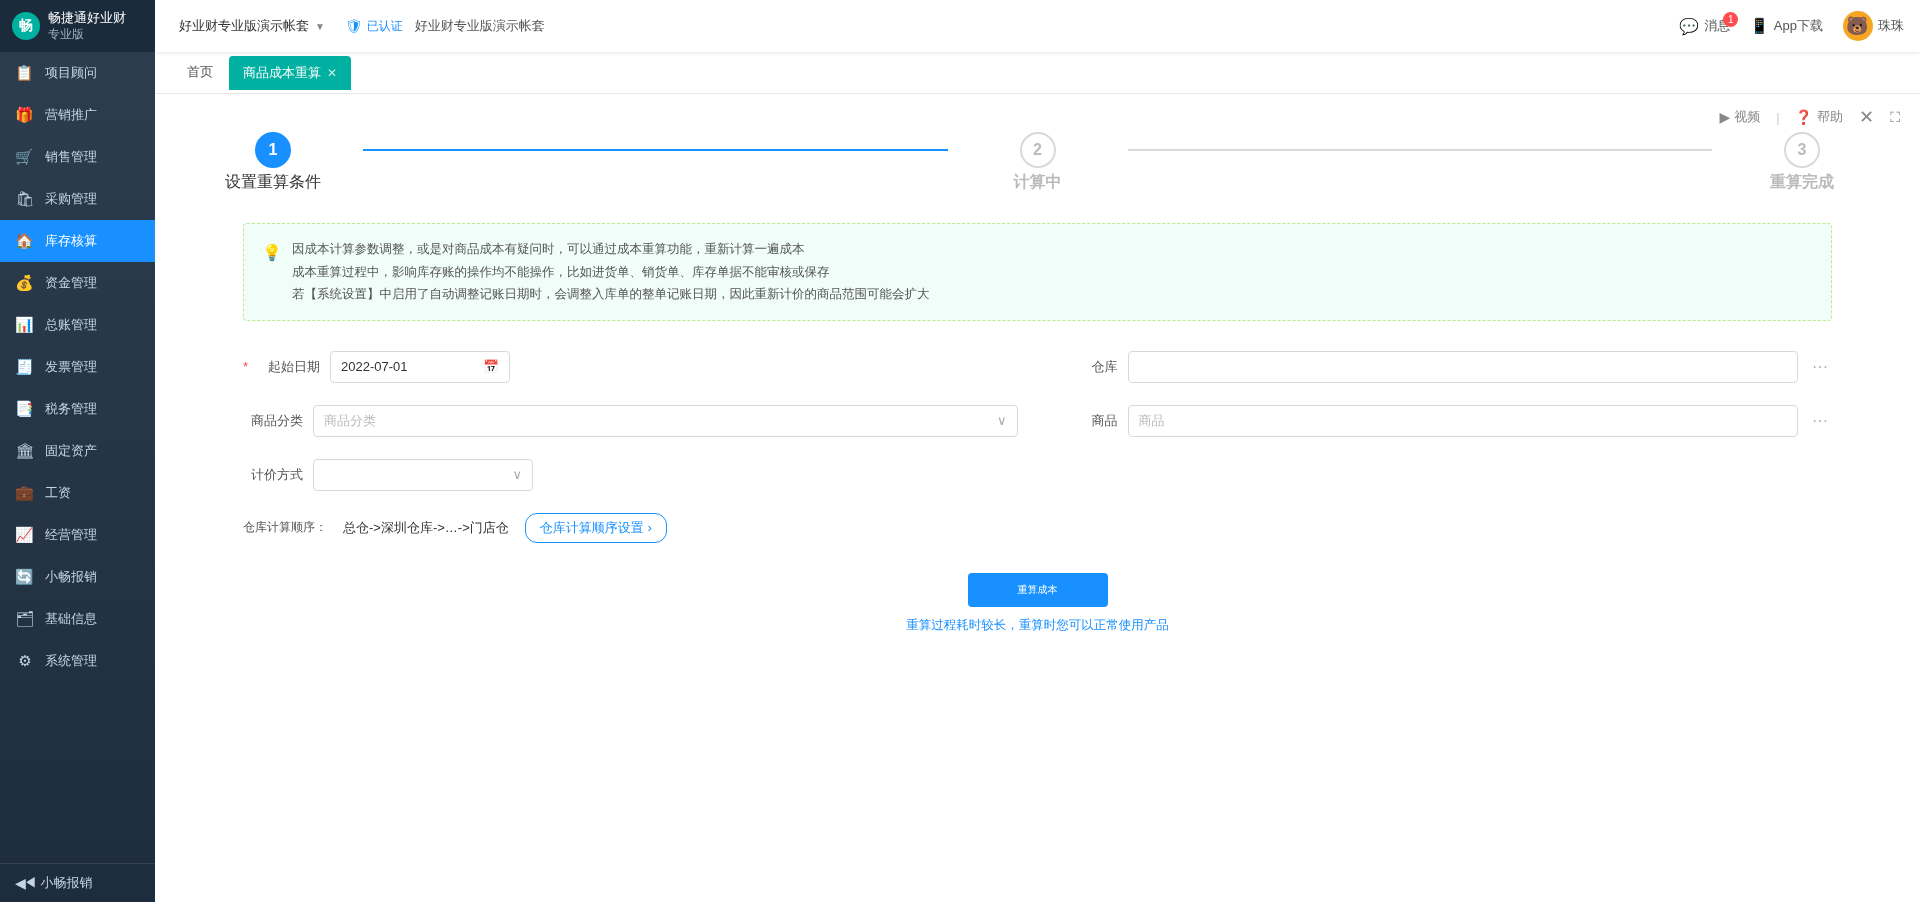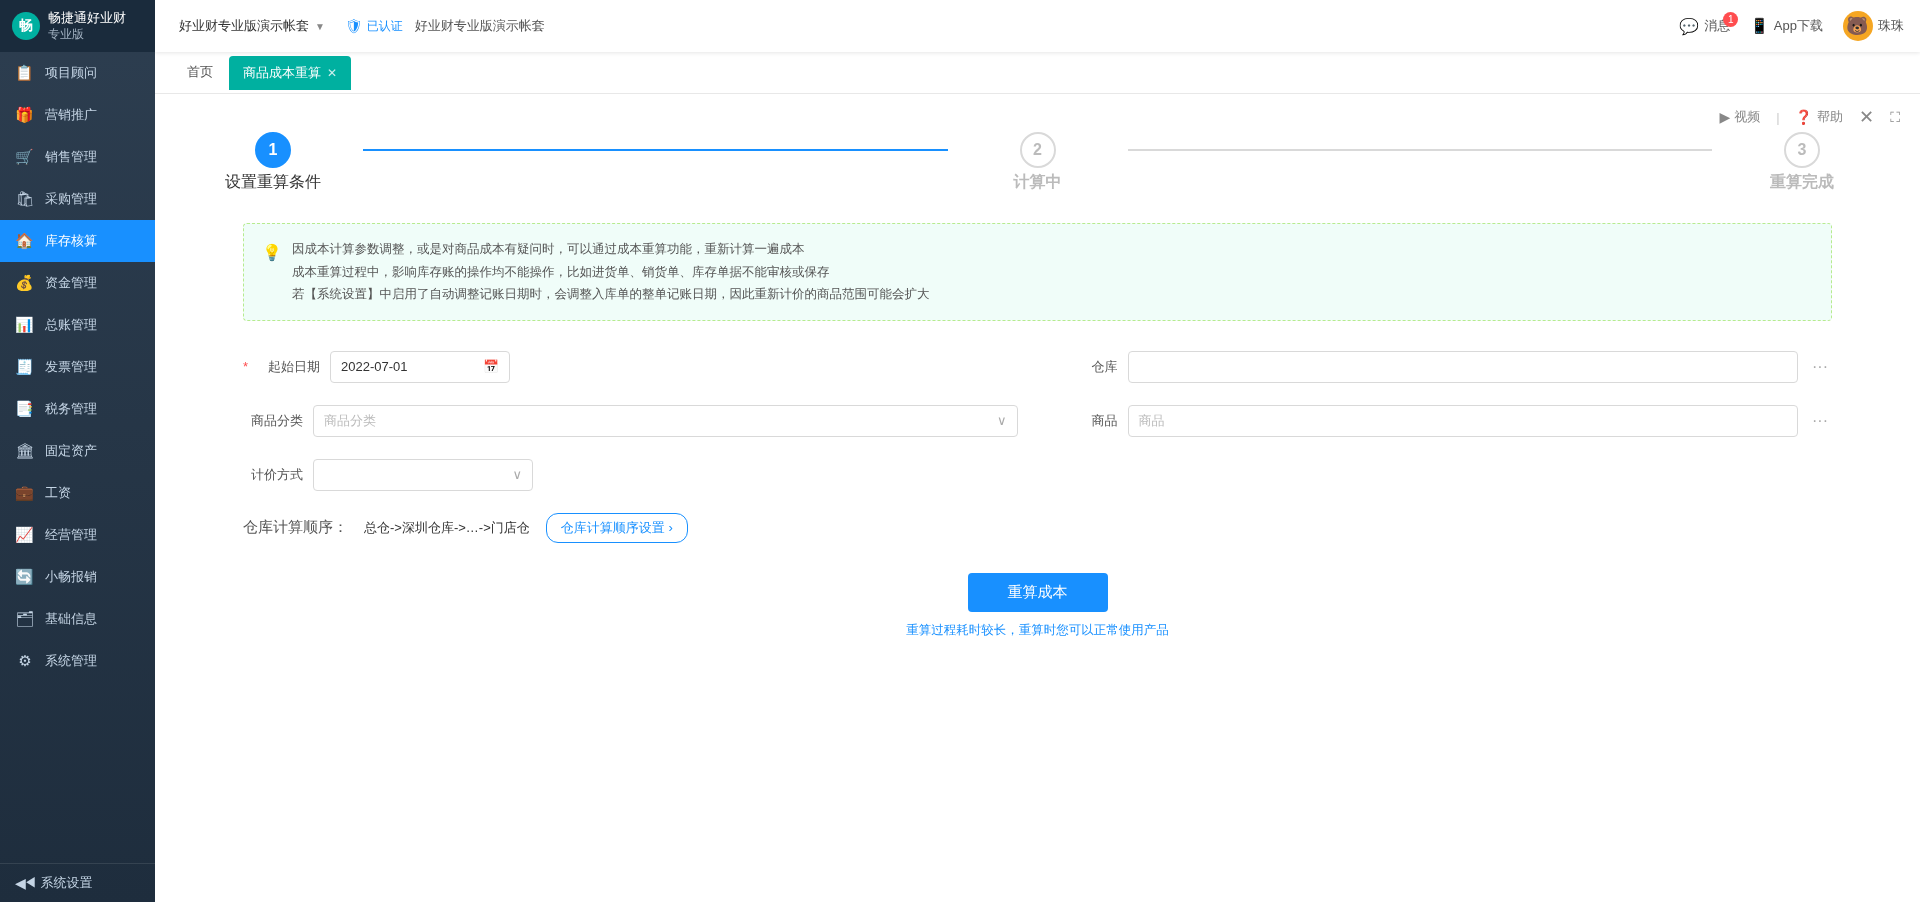--- a/index.html
+++ b/index.html
@@ -328,21 +328,21 @@
     }
 
     
     .calc-order-row {
       display: flex;
       align-items: center;
       gap: 16px;
       margin-bottom: 30px;
       padding: 0 60px;
     }
-    .calc-order-label { color: #555; font-size: 15px; flex-shrink: 0; }
+    .calc-order-label { color: #555; font-size: 12px; flex-shrink: 0; }
     .calc-order-value { color: #333; font-size: 13px; }
     .calc-order-btn {
       border: 1px solid #1890ff;
       color: #1890ff;
       background: white;
       border-radius: 12px;
       padding: 5px 14px;
       font-size: 13px;
       cursor: pointer;
       display: flex;
@@ -350,21 +350,21 @@
       gap: 4px;
     }
 
     
     .btn-primary {
       background: #1890ff;
       color: white;
       border: none;
       border-radius: 4px;
       padding: 10px 40px;
-      font-size: 15px;
+      font-size: 10px;
       cursor: pointer;
       display: block;
       margin: 0 auto 10px auto;
       min-width: 140px;
     }
     .btn-hint {
       text-align: center;
       color: #1890ff;
       font-size: 12.5px;
     }
@@ -465,21 +465,21 @@
       <span class="item-icon">🗂</span>
       <span>基础信息</span>
     </div>
     <div class="sidebar-item">
       <span class="item-icon">⚙</span>
       <span>系统管理</span>
     </div>
   </div>
   <div class="sidebar-bottom">
     <span class="item-icon">◀</span>
-    <span style="margin-left:-10px;">◀ 系统设置</span>
+    <span style="margin-left:-10px;">◀ 小畅报销</span>
   </div>
 </div>
 
 <div class="main">
 
   <div class="top-header">
     <div class="header-account-selector">
       <span>好业财专业版演示帐套</span>
       <span class="chevron-down">▼</span>
     </div>

